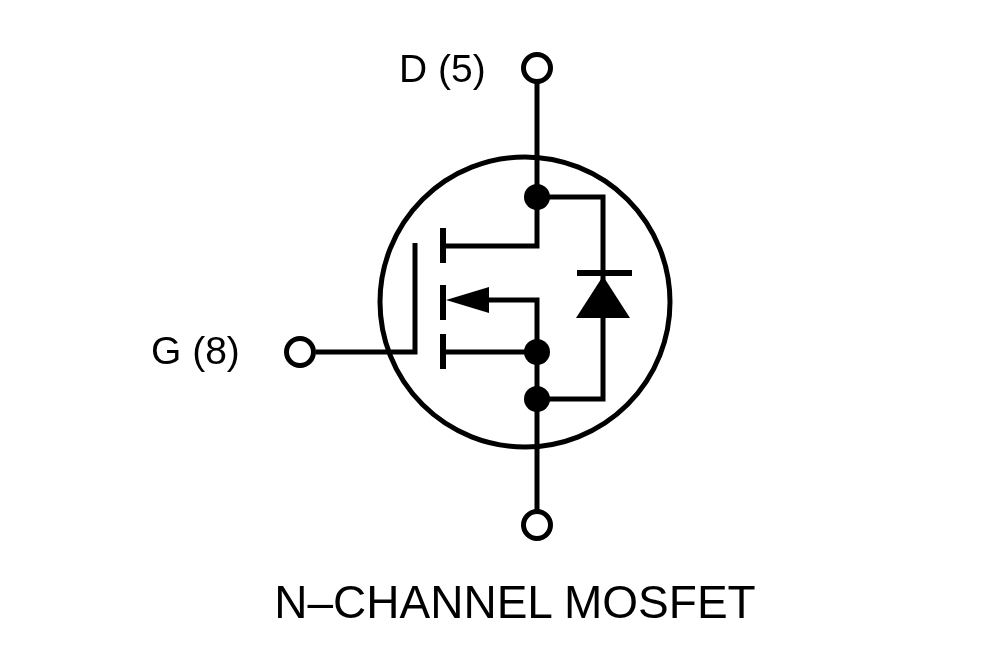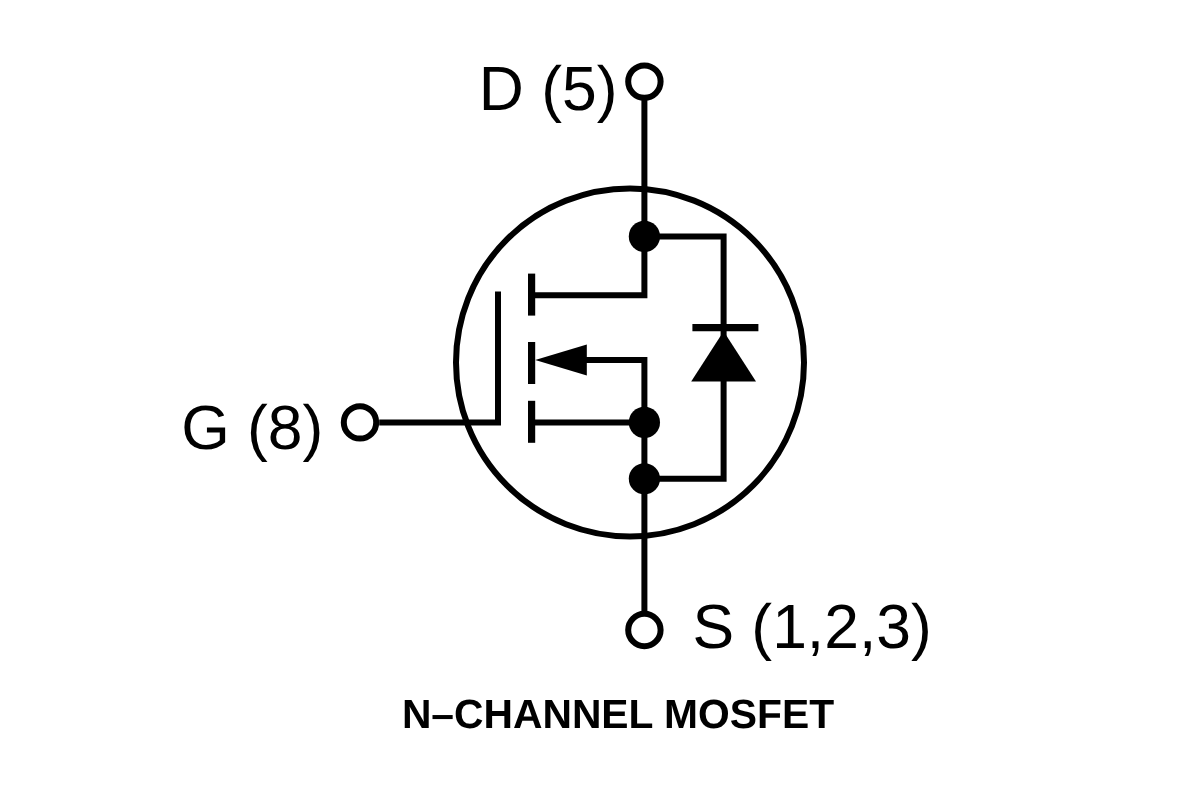--- a/index.html
+++ b/index.html
@@ -36,34 +36,34 @@
     fill: var(--line-color);
     stroke: none;
   }
   .terminal-circle {
     fill: var(--bg-color);
     stroke: var(--line-color);
     stroke-width: 5;
   }
   .label {
     position: absolute;
-    font-size: 52px;
+    font-size: 39px;
     line-height: 1;
     color: var(--line-color);
     white-space: nowrap;
   }
   .title {
     position: absolute;
     left: 265px;
     top: 579px;
     width: 500px;
     text-align: center;
-    font-size: 34px;
+    font-size: 46px;
     line-height: 1;
-    font-weight: bold;
+    font-weight: normal;
     color: var(--line-color);
     white-space: nowrap;
   }
   .d-label { left: 399px; top: 49px; }
   .g-label { left: 151px; top: 331px; }
   .s-label { left: 577px; top: 497px; }
 </style>
 </head>
 <body>
 
@@ -98,17 +98,16 @@
     <circle class="solid" cx="537" cy="352" r="13"></circle>
     <circle class="solid" cx="537" cy="399" r="13"></circle>
 
     <circle class="terminal-circle" cx="537" cy="68" r="13.5"></circle>
     <circle class="terminal-circle" cx="300" cy="352" r="13.5"></circle>
     <circle class="terminal-circle" cx="537" cy="525" r="13.5"></circle>
   </svg>
 
   <div class="label d-label">D (5)</div>
   <div class="label g-label">G (8)</div>
-  <div class="label s-label">S (1,2,3)</div>
 
   <div class="title">N–CHANNEL MOSFET</div>
 
 </div>
 
 </body></html>

